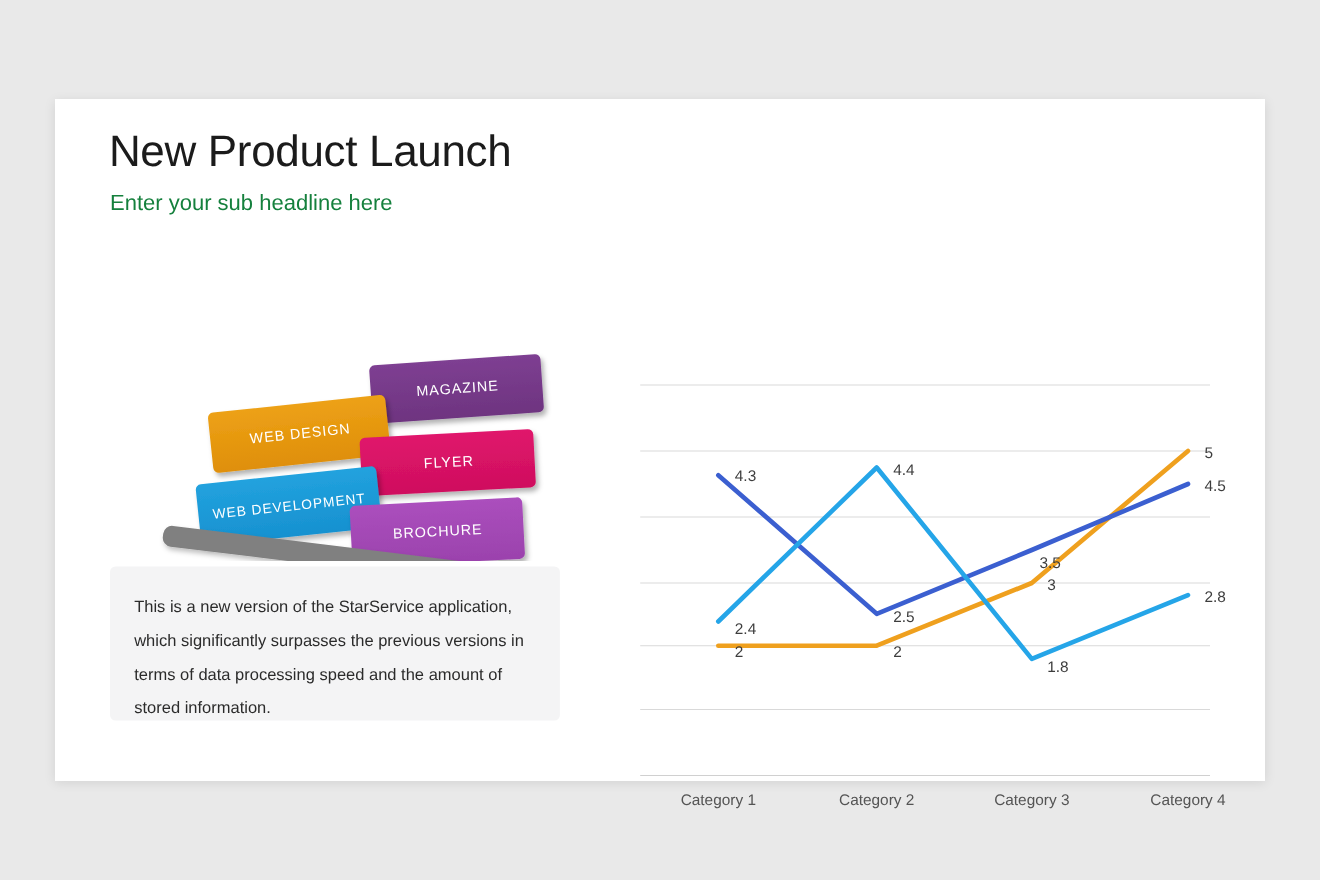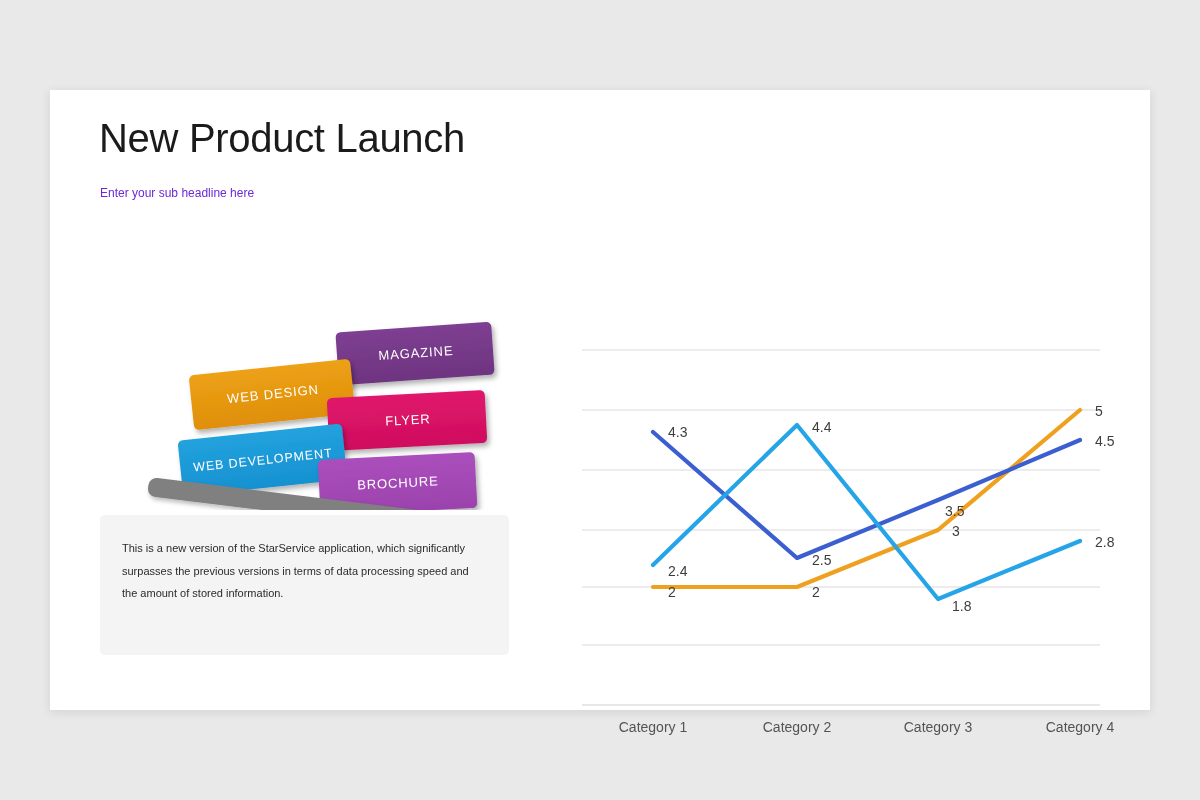--- a/index.html
+++ b/index.html
@@ -38,24 +38,24 @@
     font-size: 40px;
     font-weight: 400;
     color: #1b1b1b;
     letter-spacing: -0.3px;
     white-space: nowrap;
     text-align: right;
   }
   #page-subtitle {
     position: absolute;
     left: 50px;
-    top: 96px;
-    font-size: 12px;
+    top: 84px;
+    font-size: 20px;
     font-weight: 400;
-    color: #6d28d9;
+    color: #15803d;
     white-space: nowrap;
   }
 
   
   #seesaw-illustration {
     position: absolute;
     left: 40px;
     top: 130px;
     width: 420px;
     height: 290px;
@@ -78,21 +78,21 @@
     left: 50px;
     top: 425px;
     width: 409px;
     height: 140px;
     background: #f4f4f5;
     border-radius: 5px;
     box-sizing: border-box;
     padding: 22px 26px 0 22px;
   }
   #description-text {
-    font-size: 11px;
+    font-size: 15px;
     line-height: 2.05;
     color: #2b2b2b;
     margin: 0;
   }
 
   
   #line-chart {
     position: absolute;
     left: 470px;
     top: 150px;

